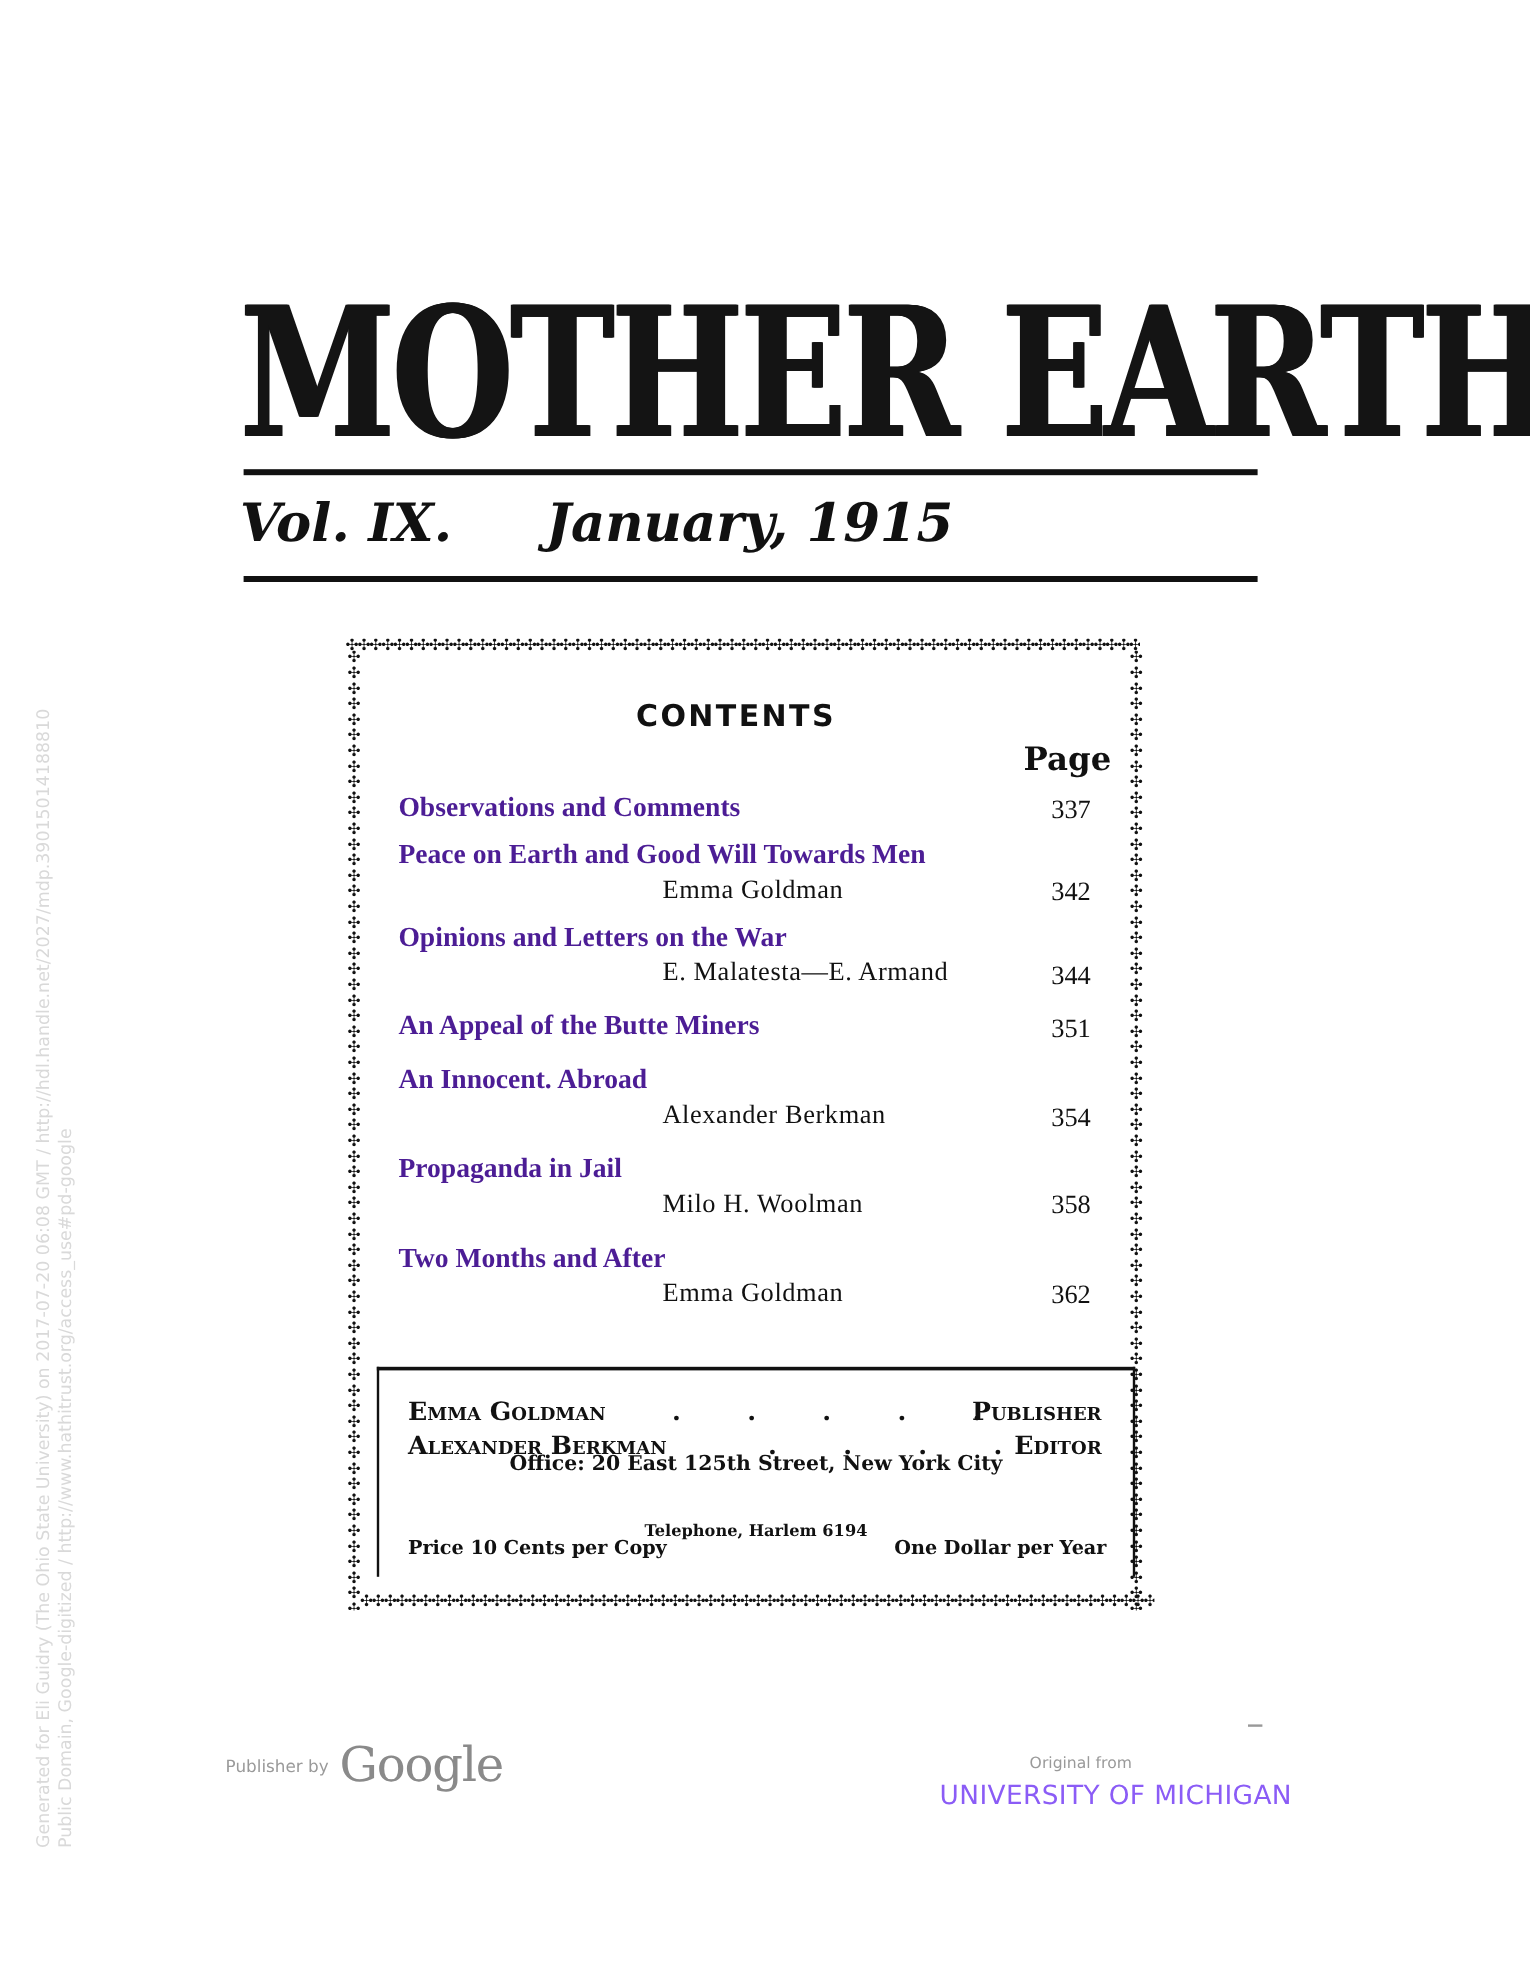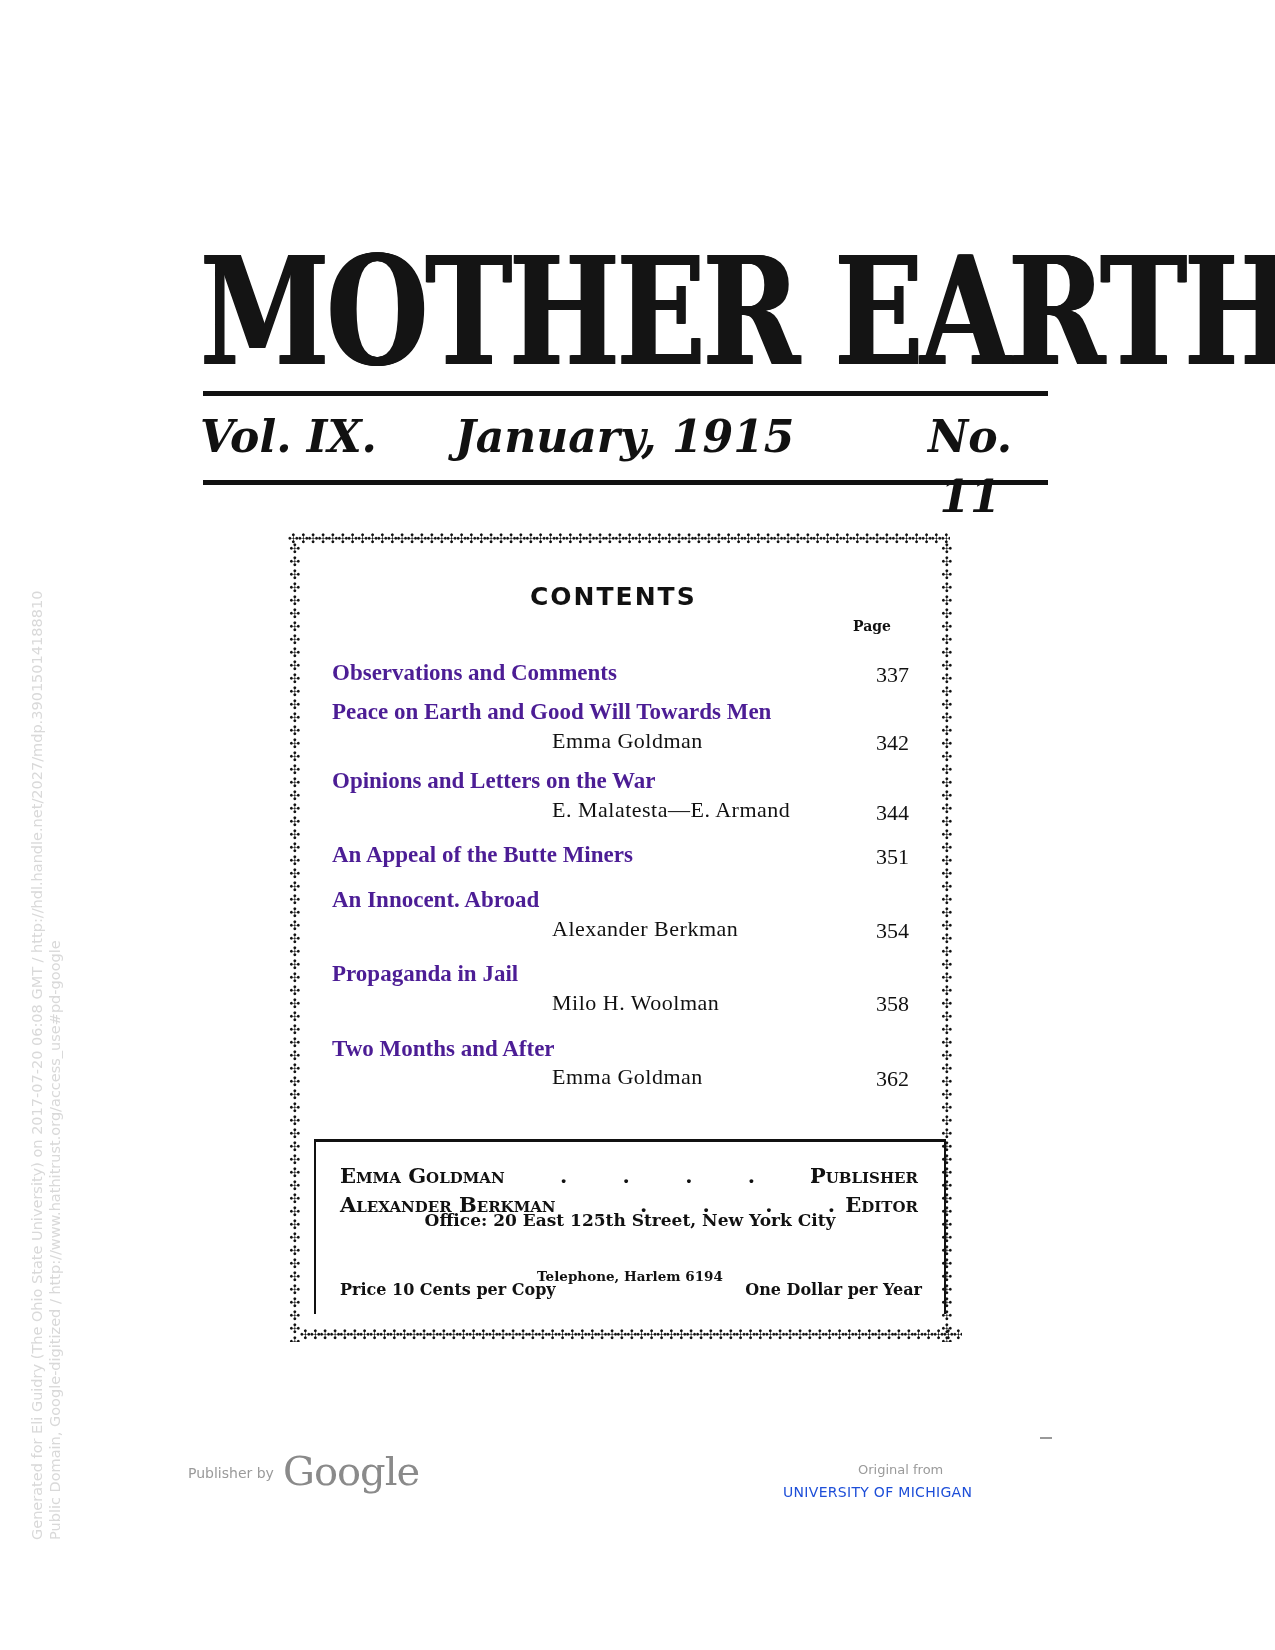--- a/index.html
+++ b/index.html
@@ -41,21 +41,21 @@
     .orn-left { left: 0; top: 10px; height: 800px; }
     .orn-right { left: 652px; top: 10px; height: 800px; }
 
     .contents-title {
       position: absolute; left: 530px; top: 582px;
       font-family: "DejaVu Sans", sans-serif; font-weight: bold; font-size: 25px;
       letter-spacing: 2px; color: #111;
     }
     .page-header {
       position: absolute; left: 853px; top: 618px;
-      font-family: "DejaVu Serif", serif; font-weight: bold; font-size: 14px; color: #111;
+      font-family: "DejaVu Serif", serif; font-weight: bold; font-size: 27px; color: #111;
     }
 
     .toc-item { position: absolute; left: 0; width: 100%; }
     .toc-title {
       position: absolute; left: 332px; font-family: "Liberation Serif", serif; font-weight: bold;
       font-size: 23px; color: #4c1d95; white-space: nowrap;
     }
     .toc-author {
       position: absolute; left: 552px; font-family: "Liberation Serif", serif;
       font-size: 22px; color: #111; white-space: nowrap; letter-spacing: 0.5px;
@@ -101,35 +101,34 @@
     .google-logo {
       position: absolute; left: 283px; top: 1448px; font-family: "DejaVu Serif", serif;
       font-size: 40px; color: #8a8a8a; letter-spacing: -1px;
     }
     .original-from {
       position: absolute; left: 858px; top: 1462px; font-family: "DejaVu Sans", sans-serif;
       font-size: 13px; color: #9a9a9a;
     }
     .university {
       position: absolute; left: 783px; top: 1484px; font-family: "DejaVu Sans", sans-serif;
-      font-size: 14px; color: #1d4ed8; letter-spacing: 0.3px;
+      font-size: 22px; color: #8b5cf6; letter-spacing: 0.3px;
     }
     .speck { position: absolute; background: #999; }
   </style>
 </head>
 <body>
 
 <div class="masthead">MOTHER EARTH</div>
 
 <div class="rule rule-top"></div>
 
 <div class="issue-line">
   <span class="issue-vol">Vol. IX.</span>
   <span class="issue-date">January, 1915</span>
-  <span class="issue-no">No. 11</span>
 </div>
 
 <div class="rule rule-bottom"></div>
 
 <div class="ornate-box">
   <div class="orn-h orn-top">✣✣✣✣✣✣✣✣✣✣✣✣✣✣✣✣✣✣✣✣✣✣✣✣✣✣✣✣✣✣✣✣✣✣✣✣✣✣✣✣✣✣✣✣✣✣✣✣✣✣✣✣✣✣✣✣✣✣✣✣✣✣✣✣✣✣✣✣✣✣✣✣✣✣✣✣✣✣✣✣✣✣✣✣✣✣✣✣</div>
   <div class="orn-v orn-left">✣✣✣✣✣✣✣✣✣✣✣✣✣✣✣✣✣✣✣✣✣✣✣✣✣✣✣✣✣✣✣✣✣✣✣✣✣✣✣✣✣✣✣✣✣✣✣✣✣✣✣✣✣✣✣✣✣✣✣✣✣✣</div>
   <div class="orn-v orn-right">✣✣✣✣✣✣✣✣✣✣✣✣✣✣✣✣✣✣✣✣✣✣✣✣✣✣✣✣✣✣✣✣✣✣✣✣✣✣✣✣✣✣✣✣✣✣✣✣✣✣✣✣✣✣✣✣✣✣✣✣✣✣</div>
   <div class="orn-h orn-bottom">✣✣✣✣✣✣✣✣✣✣✣✣✣✣✣✣✣✣✣✣✣✣✣✣✣✣✣✣✣✣✣✣✣✣✣✣✣✣✣✣✣✣✣✣✣✣✣✣✣✣✣✣✣✣✣✣✣✣✣✣✣✣✣✣✣✣✣✣✣✣✣✣✣✣✣✣✣✣✣✣✣✣✣✣✣✣✣✣</div>
 </div>

